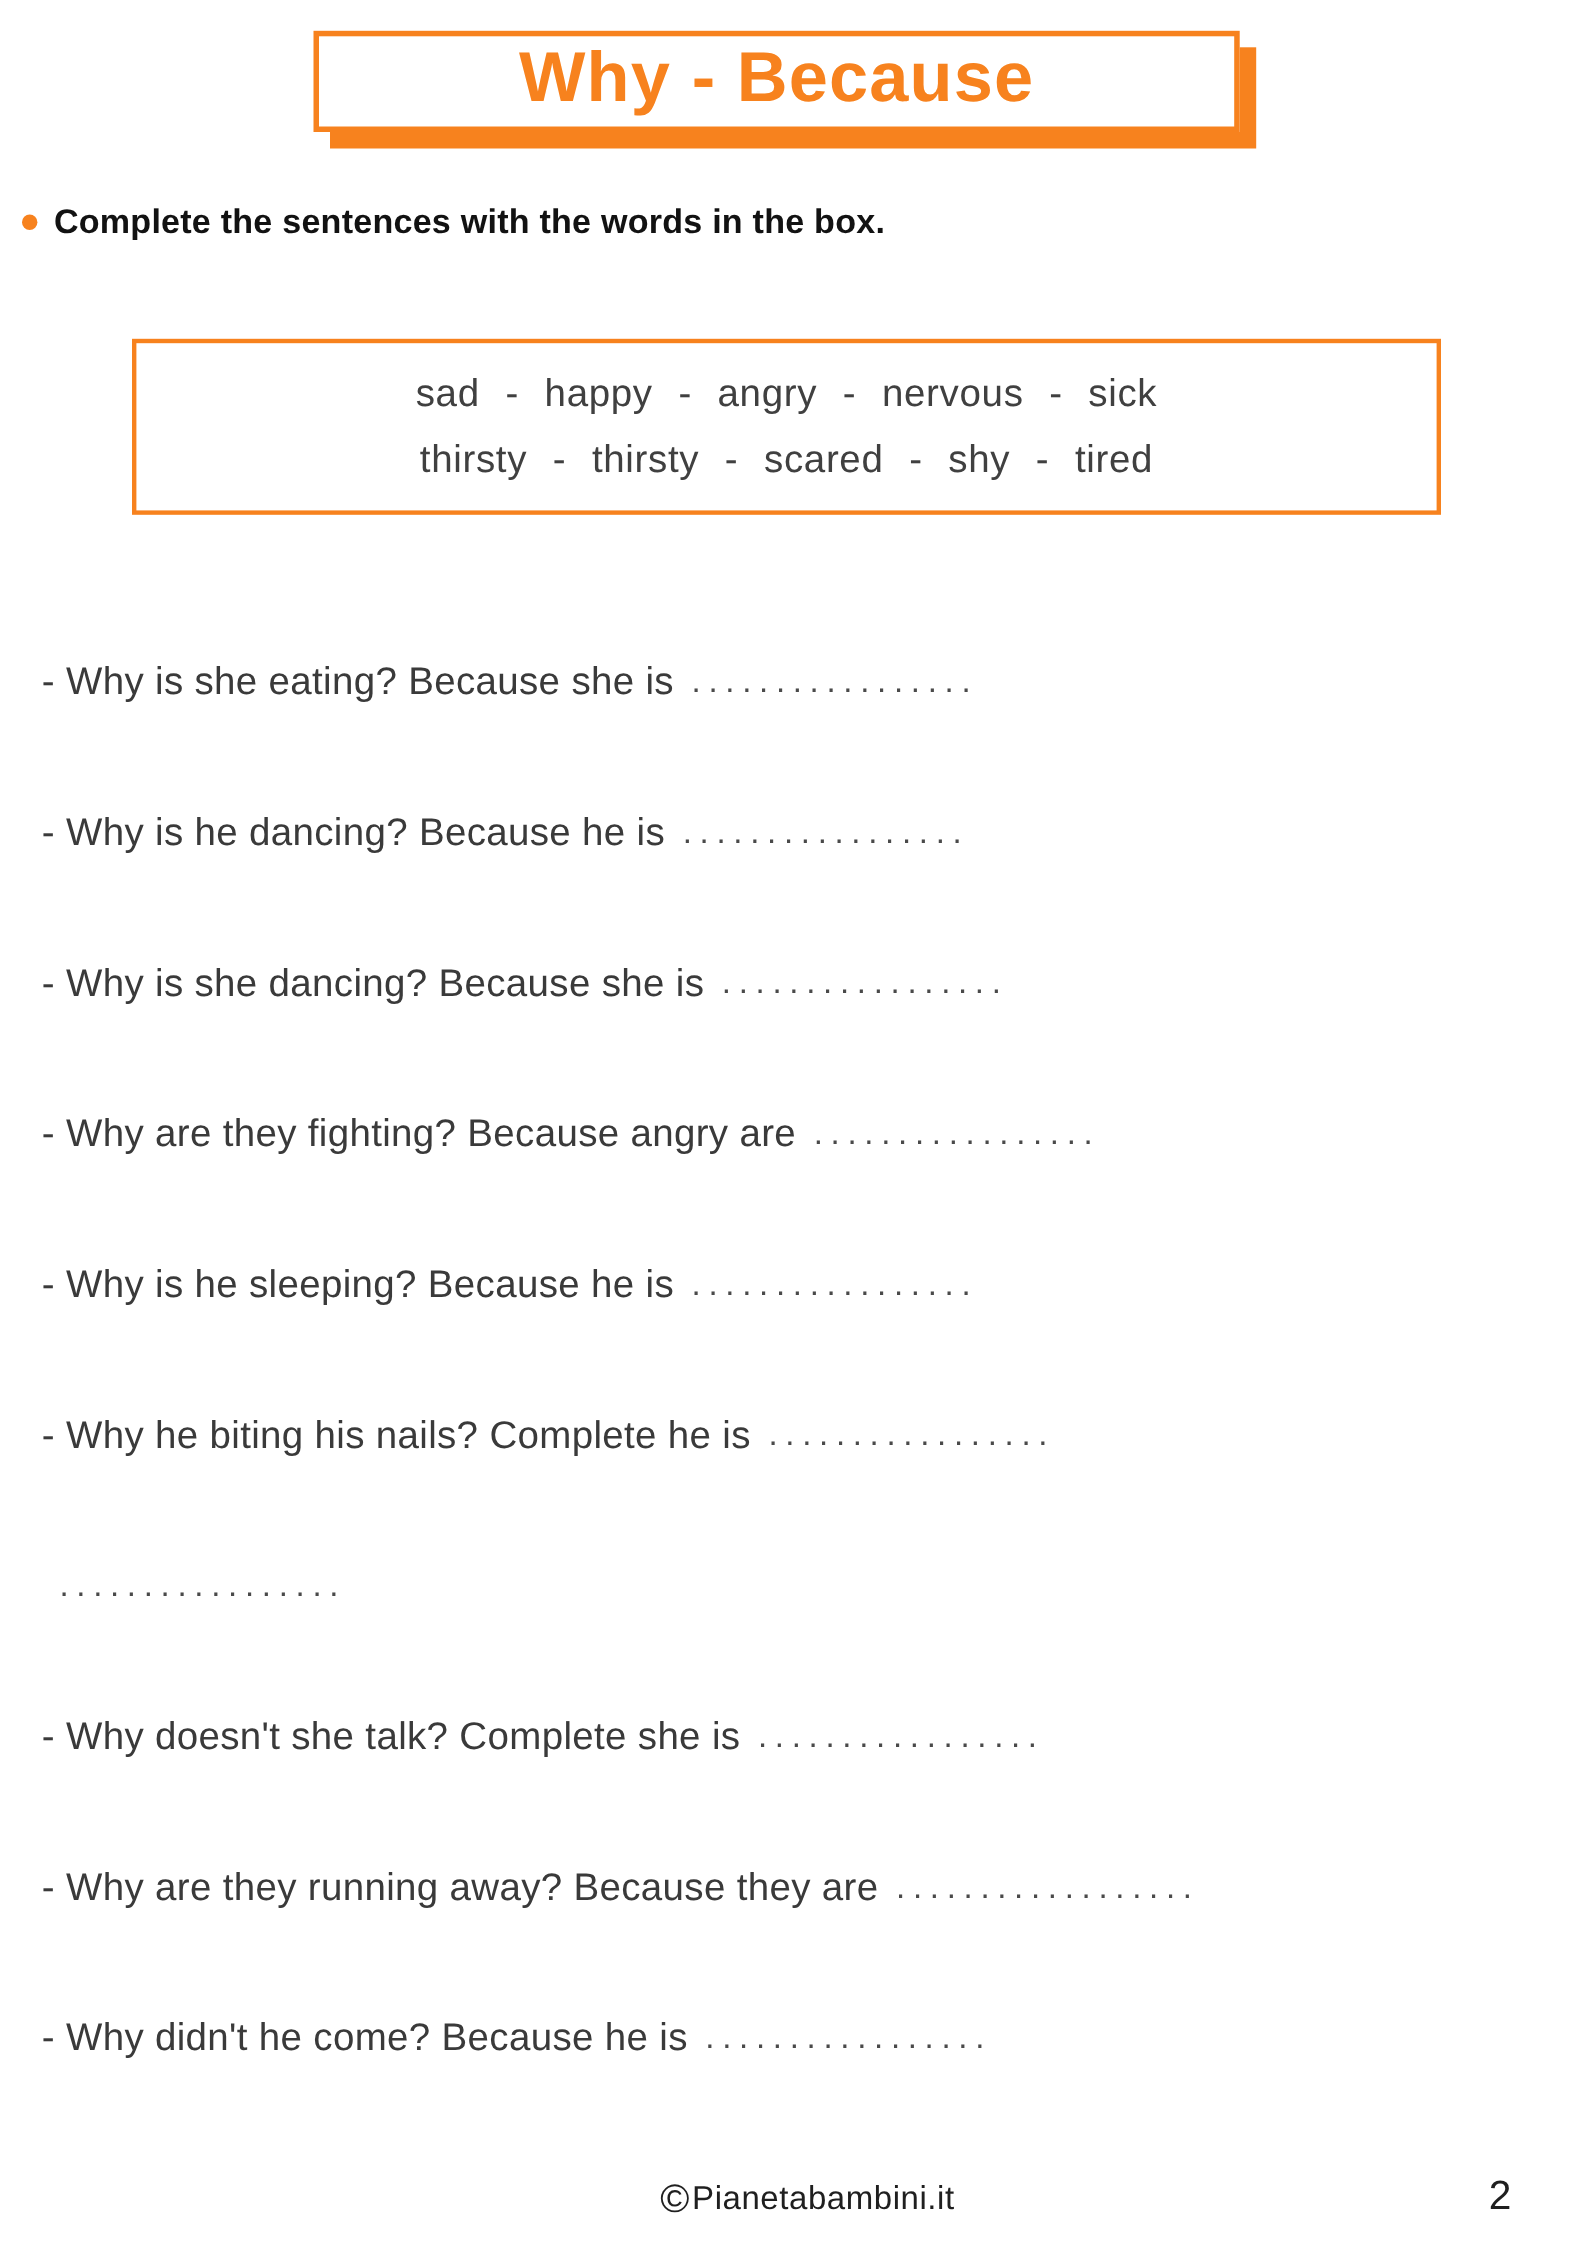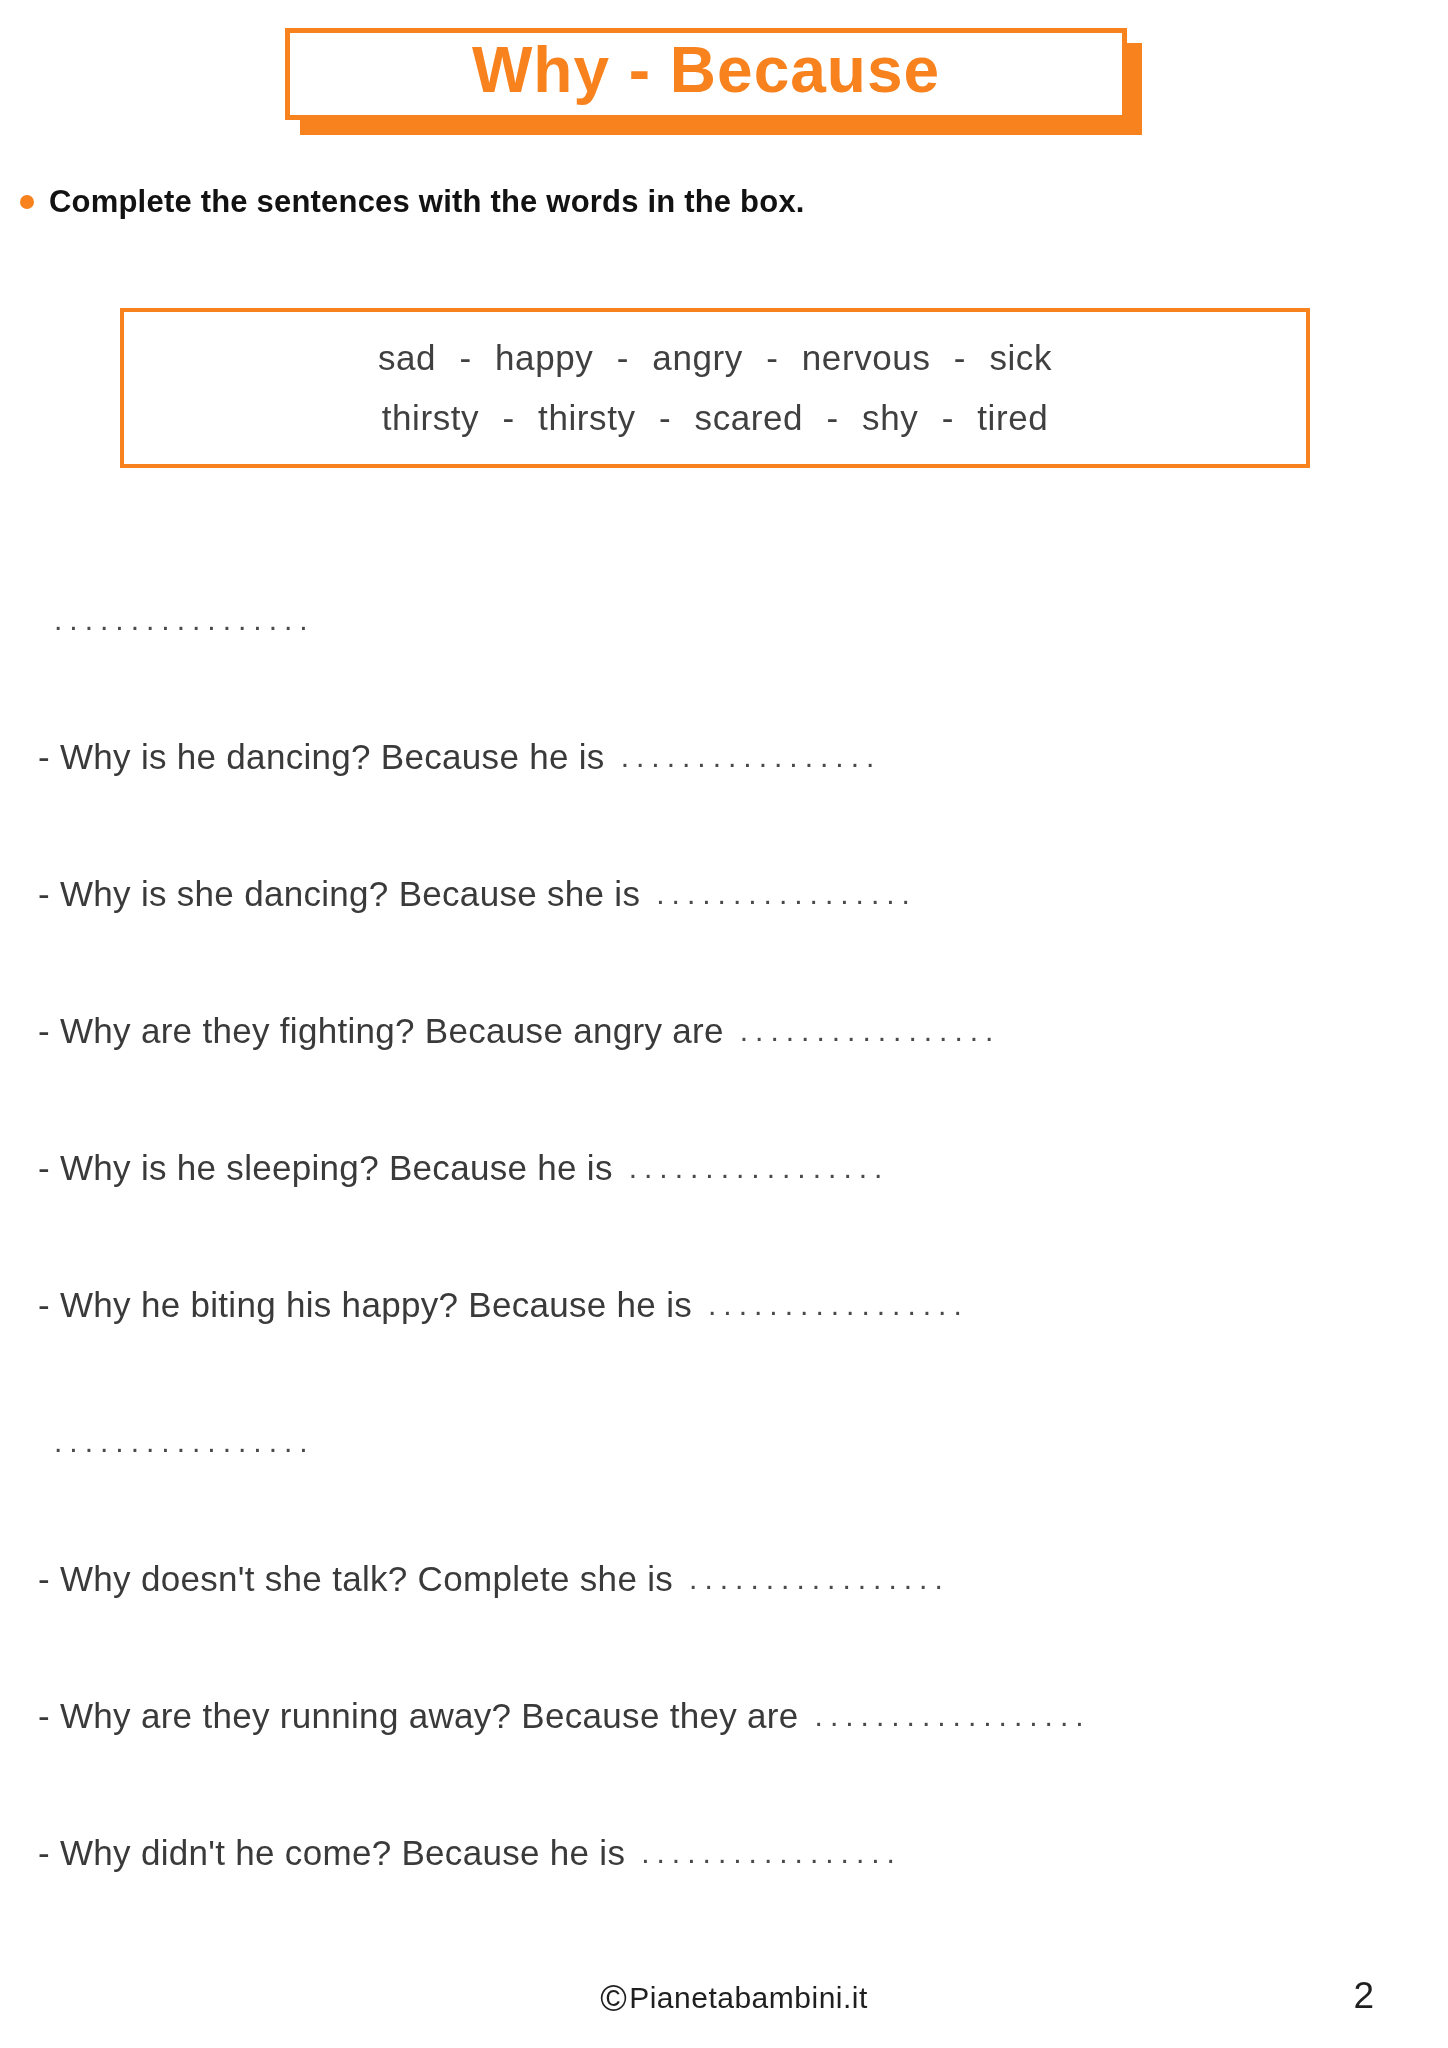--- a/index.html
+++ b/index.html
@@ -72,40 +72,41 @@
     <span>Complete the sentences with the words in the box.</span>
   </div>
 
   <div class="word-box">
     <div class="word-line">sad - happy - angry - nervous - sick</div>
     <div class="word-line">thirsty - thirsty - scared - shy - tired</div>
   </div>
 
   <div class="sentences">
     <div class="sentence">
+      <span>- Why is she eating? Because she is</span>
       <span class="blank">.................</span>
     </div>
     <div class="sentence">
       <span>- Why is he dancing? Because he is</span>
       <span class="blank">.................</span>
     </div>
     <div class="sentence">
       <span>- Why is she dancing? Because she is</span>
       <span class="blank">.................</span>
     </div>
     <div class="sentence">
       <span>- Why are they fighting? Because angry are</span>
       <span class="blank">.................</span>
     </div>
     <div class="sentence">
       <span>- Why is he sleeping? Because he is</span>
       <span class="blank">.................</span>
     </div>
     <div class="sentence">
-      <span>- Why he biting his happy? Because he is</span>
+      <span>- Why he biting his nails? Complete he is</span>
       <span class="blank">.................</span>
     </div>
     <div class="sentence">
       <span class="blank">.................</span>
     </div>
     <div class="sentence">
       <span>- Why doesn't she talk? Complete she is</span>
       <span class="blank">.................</span>
     </div>
     <div class="sentence">

